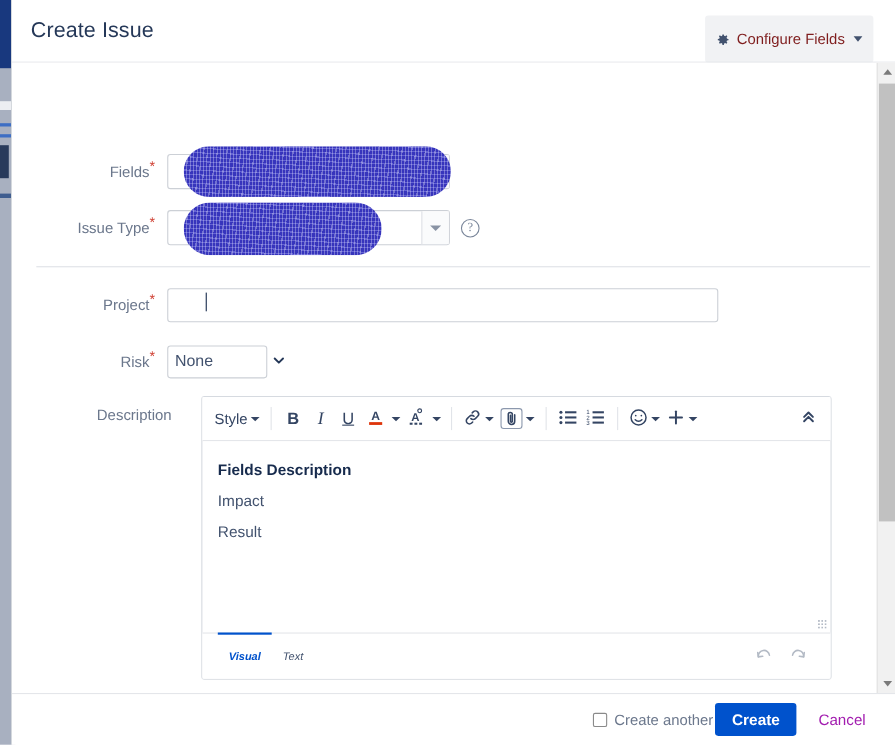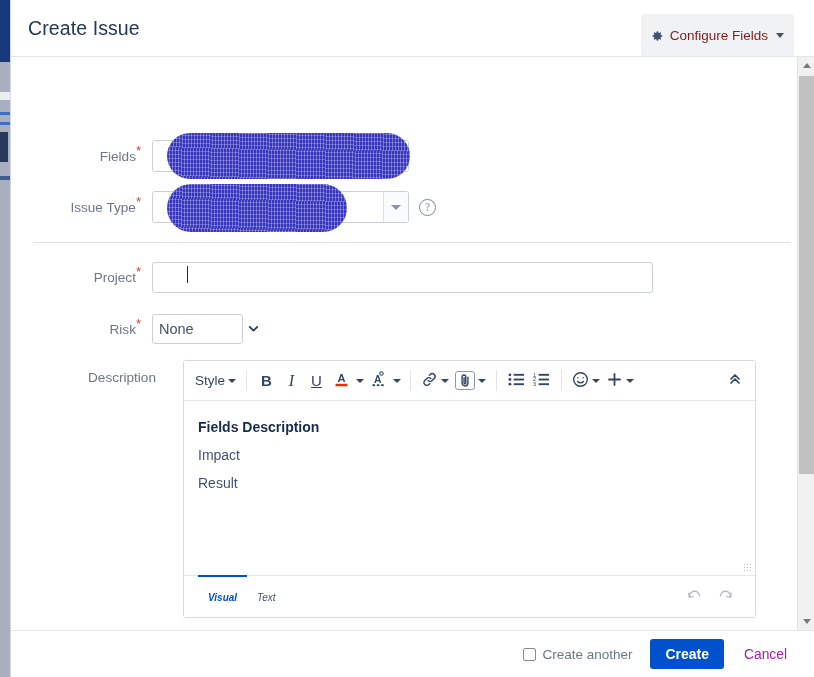--- a/index.html
+++ b/index.html
@@ -330,21 +330,21 @@
     height: 47px;
     position: relative;
     background: #fff;
     border-top: 1px solid #e4e6ea;
     display: flex; align-items: center; justify-content: flex-end;
     padding-right: 21px;
     gap: 0;
   }
   #create-another-wrap {
     display: flex; align-items: center; gap: 6px;
-    margin-right: 18px;
+    margin-right: 2px;
     cursor: pointer;
   }
   #create-another-box {
     width: 13px; height: 13px;
     border: 1px solid #8a8a8a;
     background: #fff;
     border-radius: 2px;
   }
   #create-another-lbl { font-size: 13.5px; color: #6b778c; }
   #create-btn {

